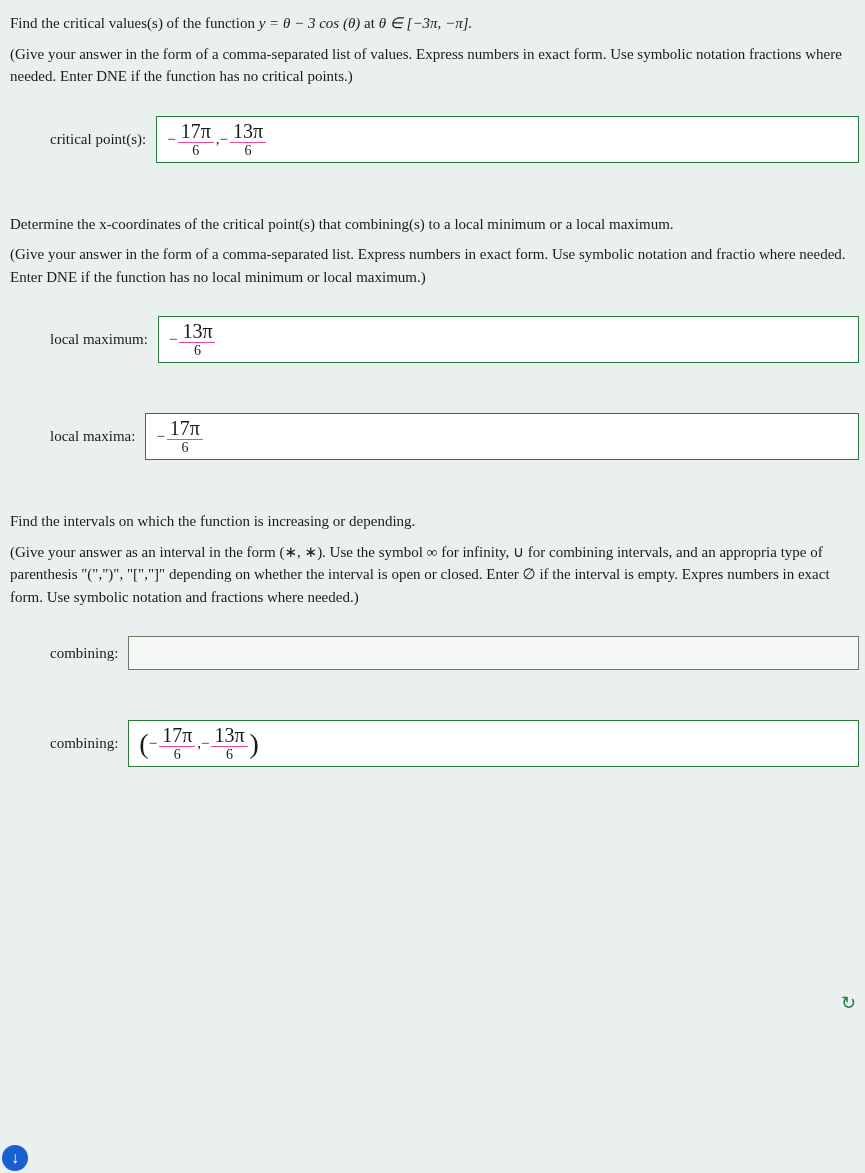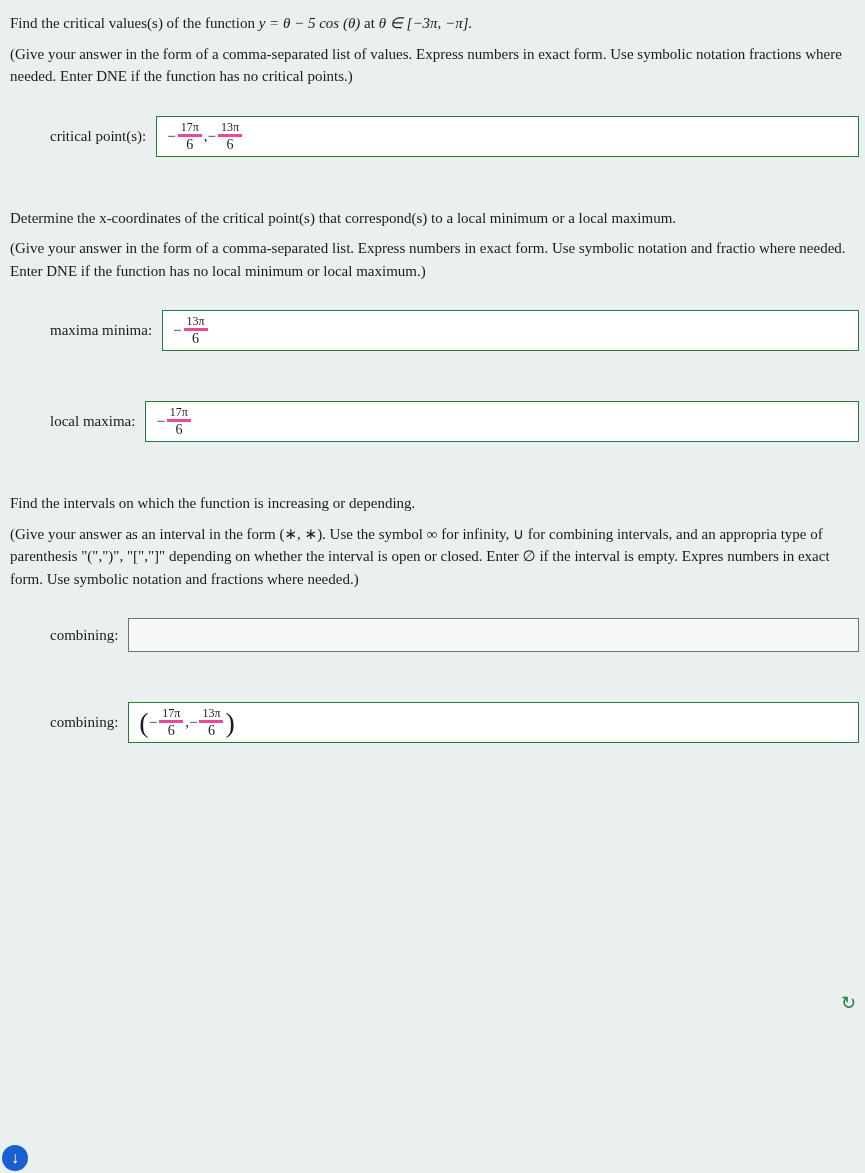--- a/index.html
+++ b/index.html
@@ -36,21 +36,21 @@
     min-height: 34px;
   }
   .frac {
     display: inline-flex;
     flex-direction: column;
     align-items: center;
     vertical-align: middle;
     line-height: 1;
     margin: 0 2px;
   }
-  .frac .num { border-bottom: 3px solid #ec4899; padding: 0 3px 1px; font-size: 12px; }
+  .frac .num { border-bottom: 1px solid #ec4899; padding: 0 3px 1px; font-size: 20px; }
   .frac .den { padding: 1px 3px 0; font-size: 14px; }
   .neg { vertical-align: middle; }
   .math-expr { display: inline-flex; align-items: center; }
   .paren { font-size: 28px; line-height: 1; vertical-align: middle; font-weight: 300; }
   .italic { font-style: italic; }
   .down-arrow-badge {
     position: fixed;
     left: 2px;
     bottom: 2px;
     width: 26px;
@@ -71,21 +71,21 @@
     height: 22px;
     color: #2a7a3a;
     font-size: 18px;
   }
 </style>
 </head>
 <body>
 
 <div class="question-text">
   <span>Find the critical values(s) of the function </span>
-  <span class="italic">y = θ − 5 cos (θ)</span>
+  <span class="italic">y = θ − 3 cos (θ)</span>
   <span> at </span>
   <span class="italic">θ ∈ [−3π, −π].</span>
 </div>
 <div class="instruction">(Give your answer in the form of a comma-separated list of values. Express numbers in exact form. Use symbolic notation fractions where needed. Enter DNE if the function has no critical points.)</div>
 
 <div class="answer-row">
   <span class="answer-label">critical point(s):</span>
   <div class="answer-box">
     <span class="math-expr">
       <span class="neg">−</span>
@@ -96,25 +96,25 @@
       <span>, </span>
       <span class="neg">−</span>
       <span class="frac">
         <span class="num">13π</span>
         <span class="den">6</span>
       </span>
     </span>
   </div>
 </div>
 
-<div class="question-text">Determine the x-coordinates of the critical point(s) that correspond(s) to a local minimum or a local maximum.</div>
+<div class="question-text">Determine the x-coordinates of the critical point(s) that combining(s) to a local minimum or a local maximum.</div>
 <div class="instruction">(Give your answer in the form of a comma-separated list. Express numbers in exact form. Use symbolic notation and fractio where needed. Enter DNE if the function has no local minimum or local maximum.)</div>
 
 <div class="answer-row">
-  <span class="answer-label">maxima minima:</span>
+  <span class="answer-label">local maximum:</span>
   <div class="answer-box">
     <span class="math-expr">
       <span class="neg">−</span>
       <span class="frac">
         <span class="num">13π</span>
         <span class="den">6</span>
       </span>
     </span>
   </div>
 </div>

